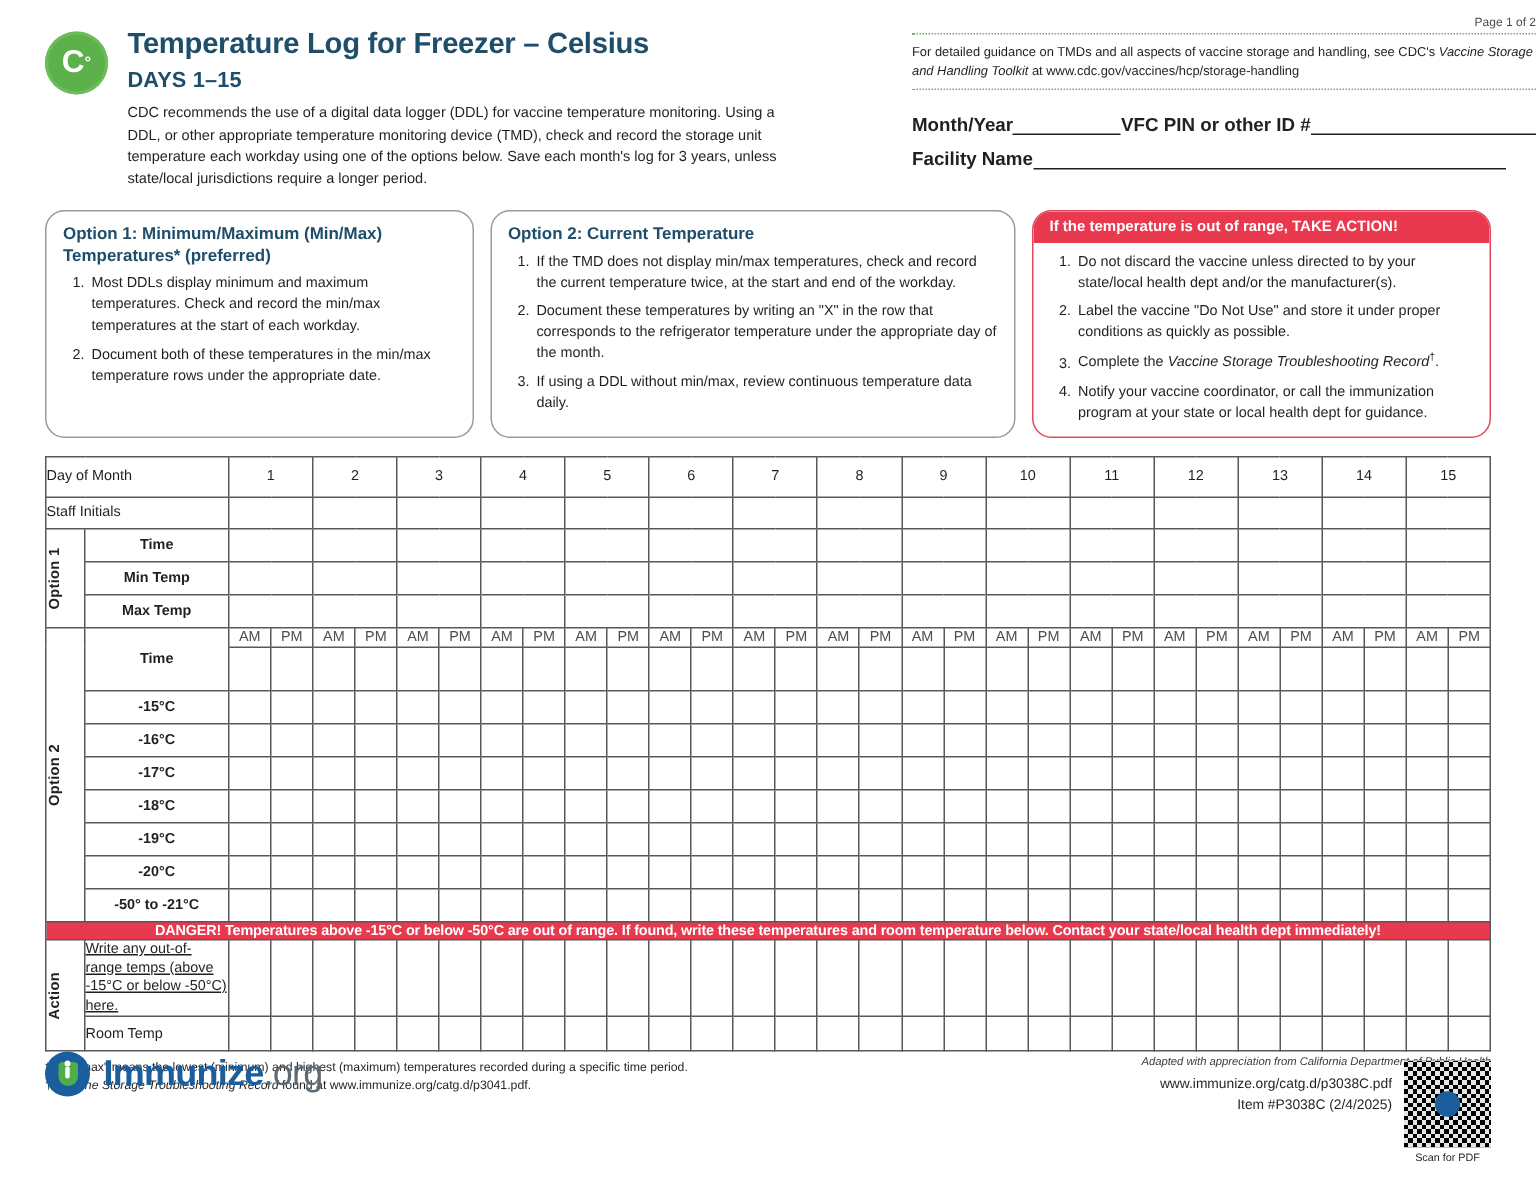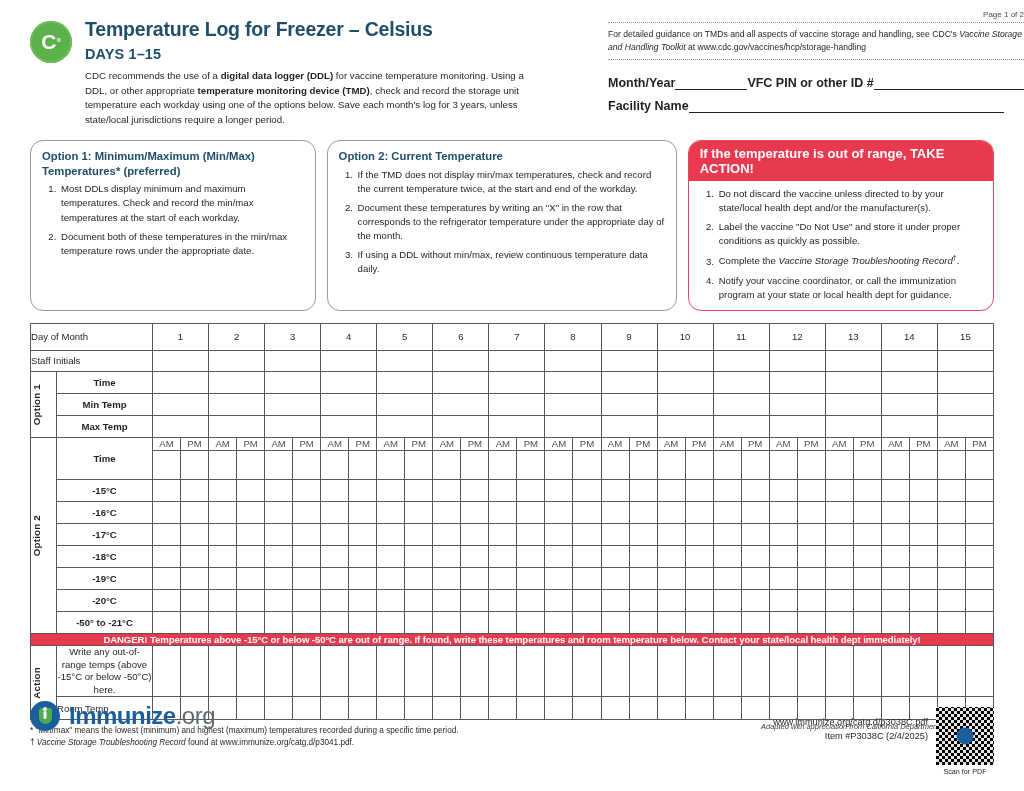--- a/index.html
+++ b/index.html
@@ -22,21 +22,21 @@
     background:#5cb14a; color:#fff;
     display:flex; align-items:center; justify-content:center;
     font-size:21px; font-weight:bold; flex:none; margin-top:5px;
     box-shadow: inset 0 0 0 2px #6cbd59;
   }
   .badge .deg { font-size:11px; vertical-align:top; line-height:1; }
   .hdr-titles { margin-left:13px; }
   .doc-title { color:#1f4e6b; font-size:19.5px; font-weight:bold; letter-spacing:-0.2px; margin:2px 0 0 0; }
   .doc-sub { color:#1f4e6b; font-size:14.5px; font-weight:bold; margin:5px 0 0 0; letter-spacing:0.1px; }
   .intro { font-size:9.7px; line-height:1.52; margin-top:7px; width:440px; color:#231f20; }
-  .intro b { font-weight:bold; }
+  .intro b { font-weight:normal; }
 
   .hdr-right { position:absolute; left:578px; top:10px; width:416px; }
   .page-num { text-align:right; font-size:8px; color:#4a4a4a; margin-bottom:3px; }
   .guidance {
     border-top:1px dotted #7aa86f; border-bottom:1px dotted #7aa86f;
     padding:5px 0 5px 0; font-size:8.6px; line-height:1.5;
   }
   .guidance i { font-style:italic; }
   .formfields { margin-top:16px; font-size:12.5px; font-weight:bold; }
   .ff-row { display:flex; align-items:flex-end; margin-bottom:9px; }
@@ -47,21 +47,21 @@
   .options { display:flex; gap:11px; margin-top:8px; }
   .optbox {
     border:1.2px solid #9a9a9a; border-radius:13px;
     padding:8px 10px 8px 11px; background:#fff;
   }
   .optbox.o1 { width:300px; }
   .optbox.o2 { width:368px; }
   .optbox.o3 { width:323px; border-color:#e04a5f; padding:0; overflow:hidden; }
   .opt-title { color:#1f4e6b; font-weight:bold; font-size:11.3px; line-height:1.3; margin-bottom:4px; }
   .opt-title-red {
-    background:#e8394f; color:#fff; font-weight:bold; font-size:13px;
+    background:#e8394f; color:#fff; font-weight:bold; font-size:10px;
     padding:5px 10px 5px 11px;
   }
   .opt-body { padding:6px 11px 8px 11px; }
   ol.opt-list { margin:0; padding-left:17px; font-size:9.6px; line-height:1.47; }
   ol.opt-list li { margin-bottom:5px; padding-left:2px; }
   ol.opt-list li:last-child { margin-bottom:0; }
   ol.opt-list i { font-style:italic; }
   .sup { font-size:7px; vertical-align:super; }
 
   
@@ -86,21 +86,21 @@
   .h-ampm { height:13px; }
   .ampm { text-align:center; font-size:6.3px; color:#4d4d4d; border:1px solid #58585a; }
   .dotted-bottom { border-bottom:1px dotted #9a9a9a !important; }
   .daygroup { border-left:1.4px solid #333 !important; }
   .subcell { border:1px solid #8a8a8a; }
   .subcell.l { border-left:1.4px solid #333; }
   .danger-row td {
     background:#e8394f; color:#fff; font-weight:bold; font-size:10.2px;
     text-align:center; padding:4px 0; letter-spacing:-0.1px;
   }
-  .tiny-note { font-size:6.4px; line-height:1.32; padding:4px 5px 4px 6px; text-align:center; color:#231f20; }
+  .tiny-note { font-size:6.4px; line-height:1.32; padding:4px 5px 4px 6px; text-align:left; color:#231f20;text-decoration:underline; }
   .roomtemp { font-size:8.4px; padding-left:6px; }
   .h-action1 { height:32px; }
   .h-action2 { height:23px; }
 
   
   .footnotes { position:relative; margin-top:5px; }
   .fn { font-size:8.2px; line-height:1.45; color:#231f20; }
   .fn i { font-style:italic; }
   .adapted {
     position:absolute; right:0; top:-3px;

